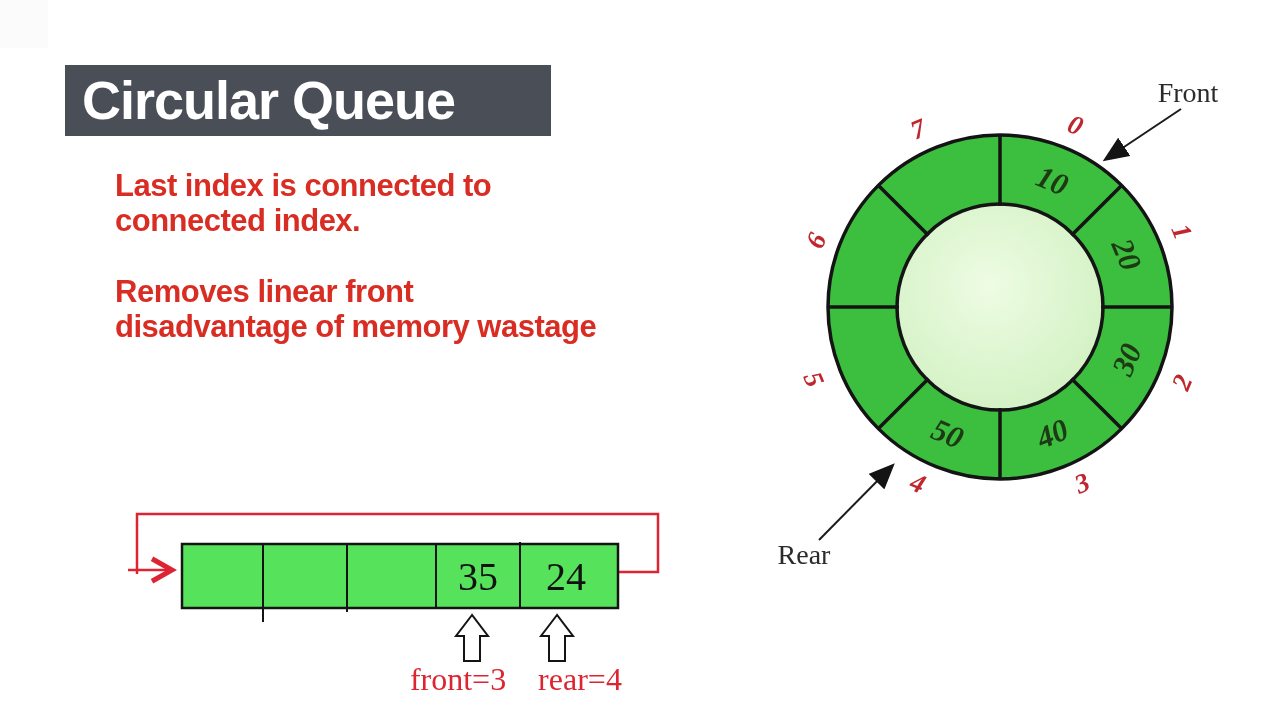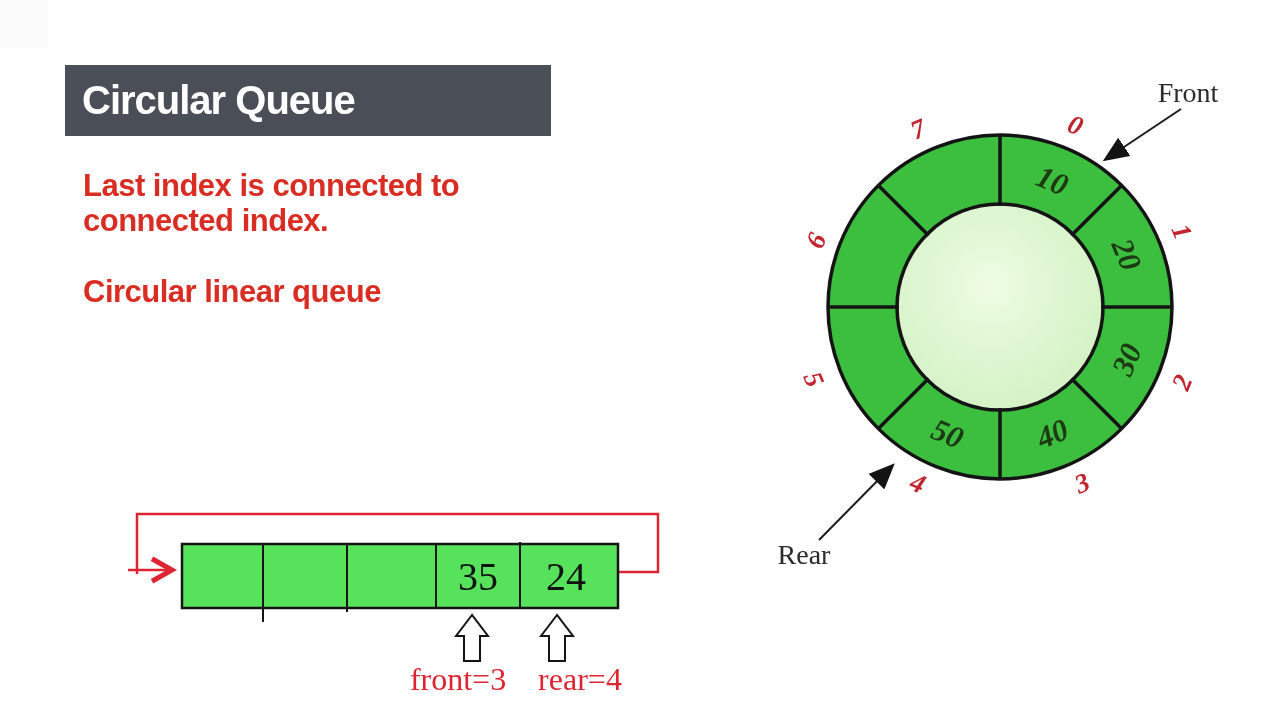--- a/index.html
+++ b/index.html
@@ -3,31 +3,31 @@
 <meta charset="utf-8">
 <style>
   html,body{margin:0;padding:0;}
   body{
     width:1280px;height:720px;position:relative;background:#ffffff;
     font-family:"Liberation Sans",sans-serif;overflow:hidden;
   }
   .corner-square{position:absolute;left:0;top:0;width:48px;height:48px;background:#fbfbfc;}
   .title-box{
     position:absolute;left:65px;top:65px;width:486px;height:71px;
-    background:#4a4e57;color:#ffffff;font-weight:bold;font-size:40px;
+    background:#4a4e57;color:#ffffff;font-weight:bold;font-size:54px;
     line-height:71px;padding-left:17px;box-sizing:border-box;
     letter-spacing:-1px;white-space:nowrap;
   }
   .notes{
     position:absolute;left:83px;top:168px;width:600px;
     color:#d92d23;font-weight:bold;font-size:31px;line-height:35px;
     letter-spacing:-0.5px;
   }
   .note-block{margin:0 0 36px 0;}
-  .note-line{display:block;}
+  .note-line{display:block;margin-left:32px;}
   .diagram-svg{position:absolute;left:0;top:0;width:1280px;height:720px;}
   .ring-value{
     font-family:"Liberation Serif",serif;font-weight:bold;font-style:italic;
     font-size:31px;fill:#1e3a14;
   }
   .ring-index{
     font-family:"Liberation Serif",serif;font-weight:bold;font-style:italic;
     font-size:27px;fill:#c0262e;
   }
   .pointer-label{
@@ -49,21 +49,22 @@
 <div class="corner-square"></div>
 
 <div class="title-box">Circular Queue</div>
 
 <div class="notes">
   <p class="note-block">
     <span class="note-line">Last index is connected to</span>
     <span class="note-line">connected index.</span>
   </p>
   <p class="note-block">
-    <span class="note-line">Circular linear queue</span>
+    <span class="note-line">Removes linear front</span>
+    <span class="note-line">disadvantage of memory wastage</span>
   </p>
 </div>
 
 <svg class="diagram-svg" viewBox="0 0 1280 720">
   <defs>
     <radialGradient id="innerGrad" cx="45%" cy="40%" r="70%">
       <stop offset="0%" stop-color="#eefce3"></stop>
       <stop offset="100%" stop-color="#cff0c0"></stop>
     </radialGradient>
     <marker id="blackArrow" markerWidth="13" markerHeight="11" refX="11" refY="5.5" orient="auto">

